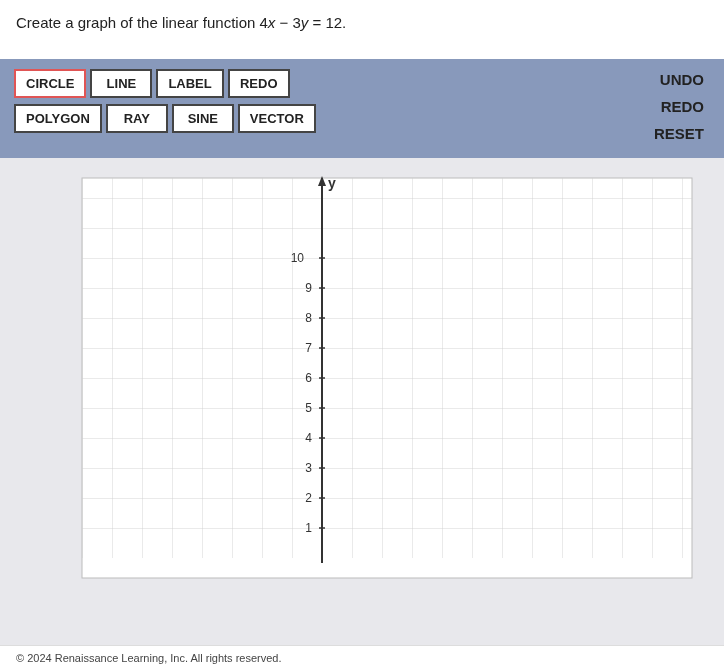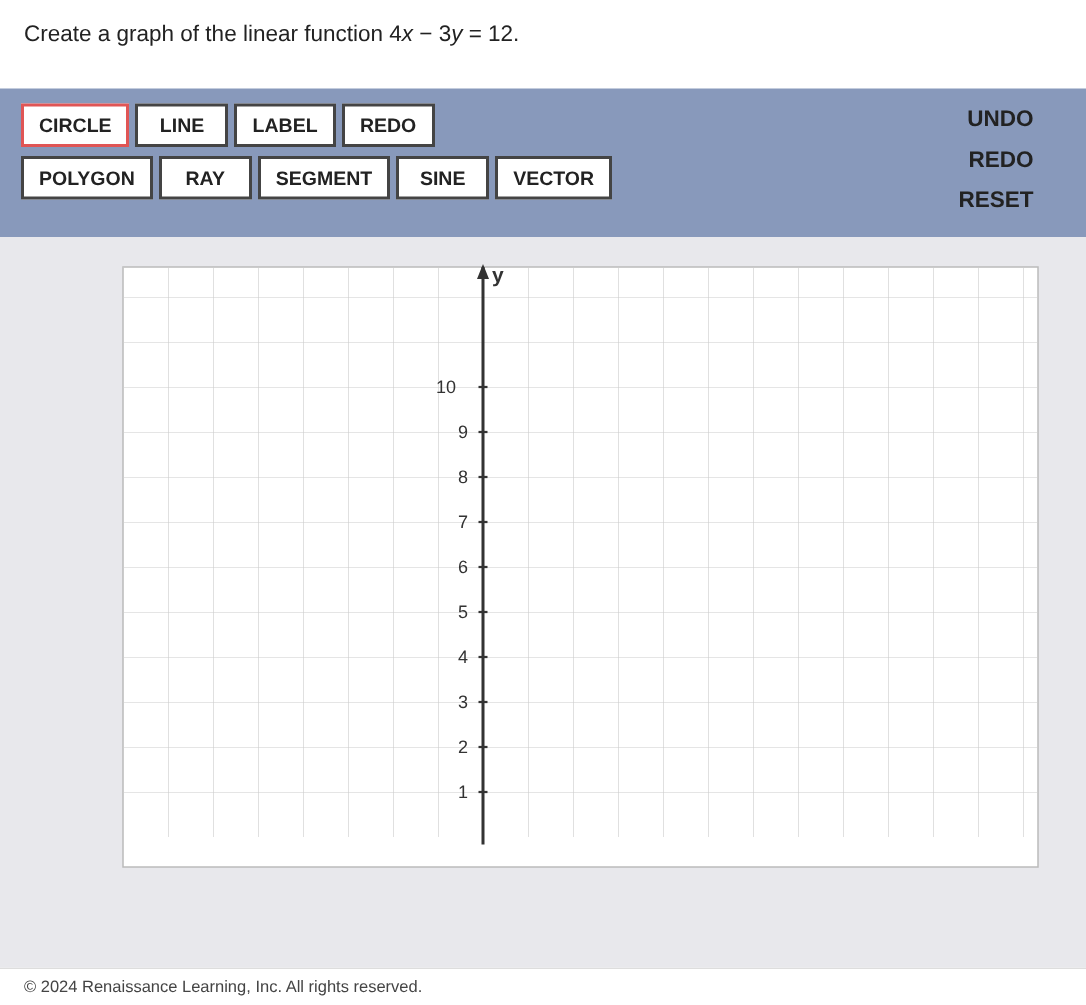--- a/index.html
+++ b/index.html
@@ -21,21 +21,21 @@
 
     .problem-header {
       padding: 14px 16px 28px 16px;
       font-size: 15px;
       color: #222;
       background: #fff;
     }
 
     .toolbar-area {
       background: #8899bb;
-      padding: 10px 29px 14px 14px;
+      padding: 10px 14px 14px 14px;
       display: flex;
       flex-direction: column;
       gap: 0;
     }
 
     .toolbar-left-buttons {
       display: flex;
       flex-direction: column;
       gap: 6px;
     }
@@ -140,21 +140,20 @@
         <div class="toolbar-row-group">
           <button class="tool-btn selected">CIRCLE</button>
           <button class="tool-btn">LINE</button>
           <button class="tool-btn">LABEL</button>
           <button class="tool-btn">REDO</button>
         </div>
 
         <div class="toolbar-row-group">
           <button class="tool-btn">POLYGON</button>
           <button class="tool-btn">RAY</button>
-          <button class="tool-btn">SEGMENT</button>
           <button class="tool-btn">SINE</button>
           <button class="tool-btn">VECTOR</button>
         </div>
       </div>
 
       <div class="action-buttons">
         <button class="action-btn">UNDO</button>
         <button class="action-btn">REDO</button>
         <button class="action-btn">RESET</button>
       </div>

